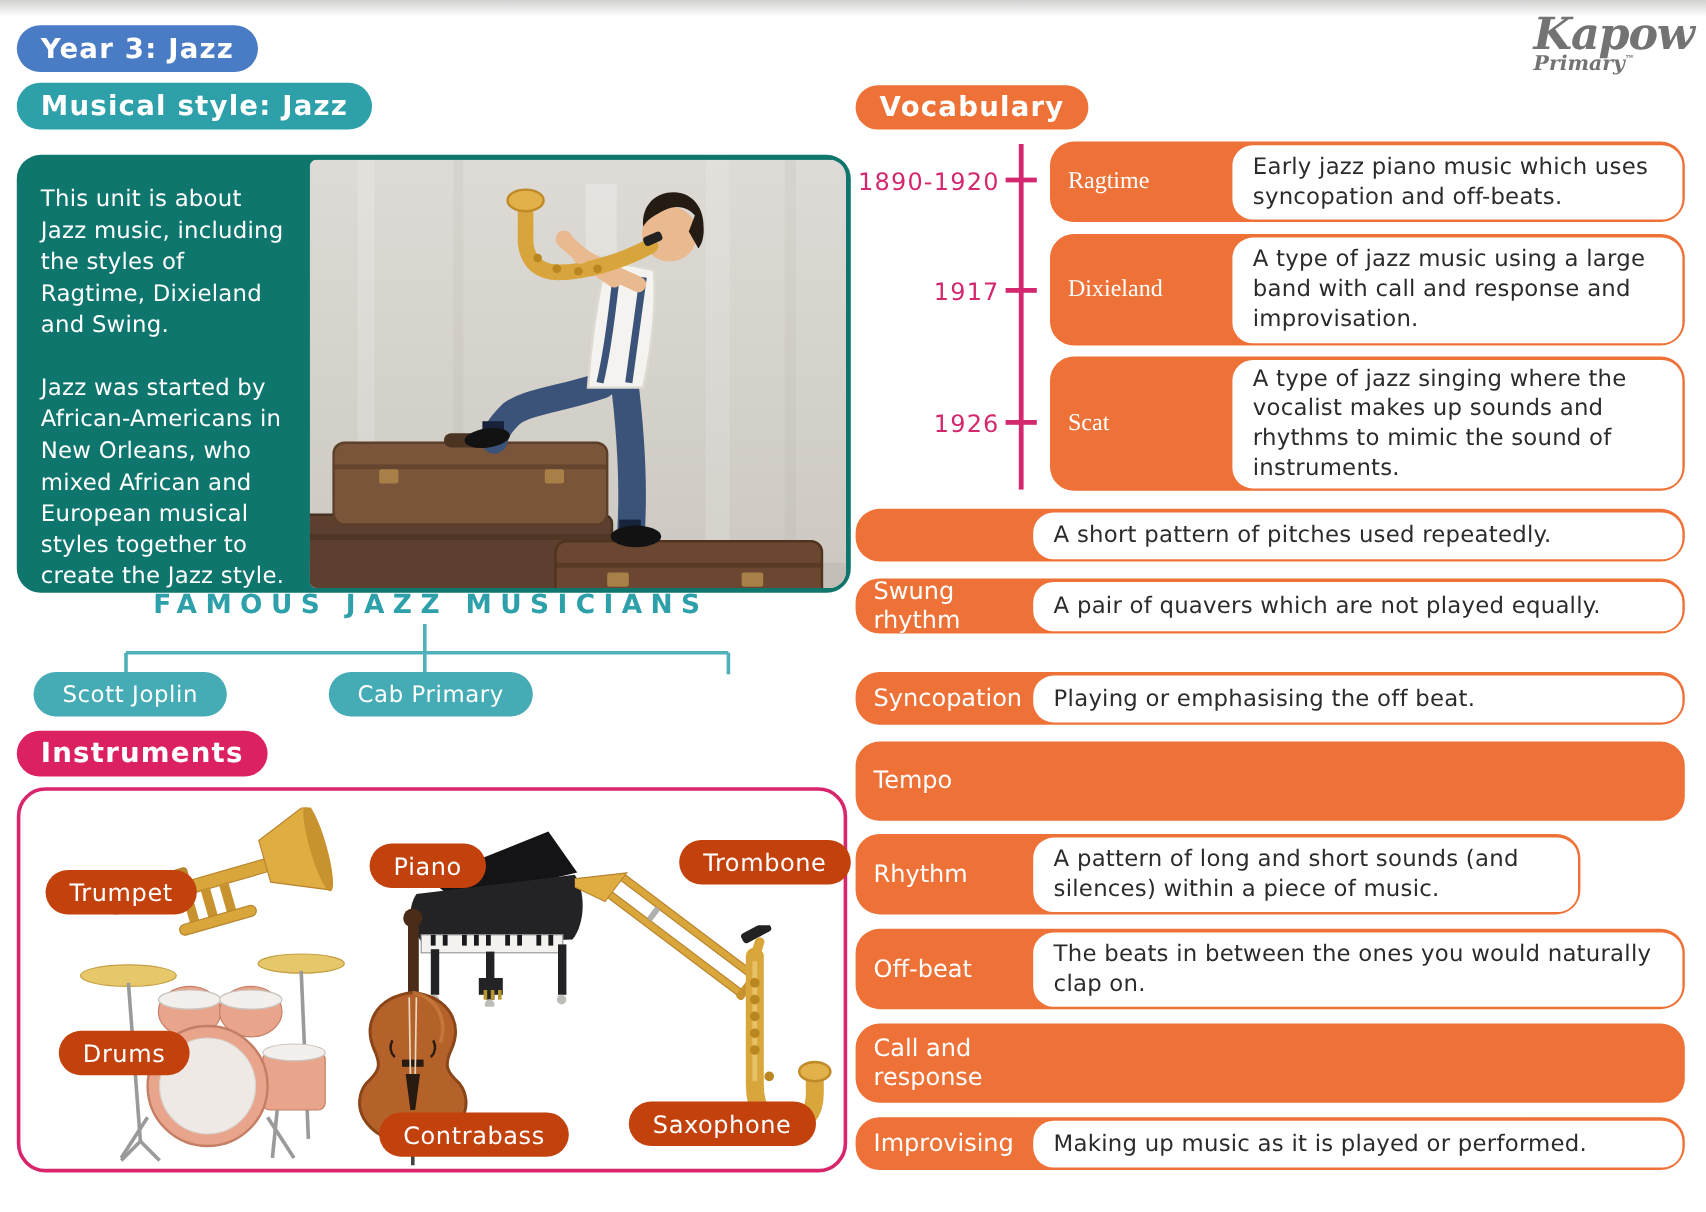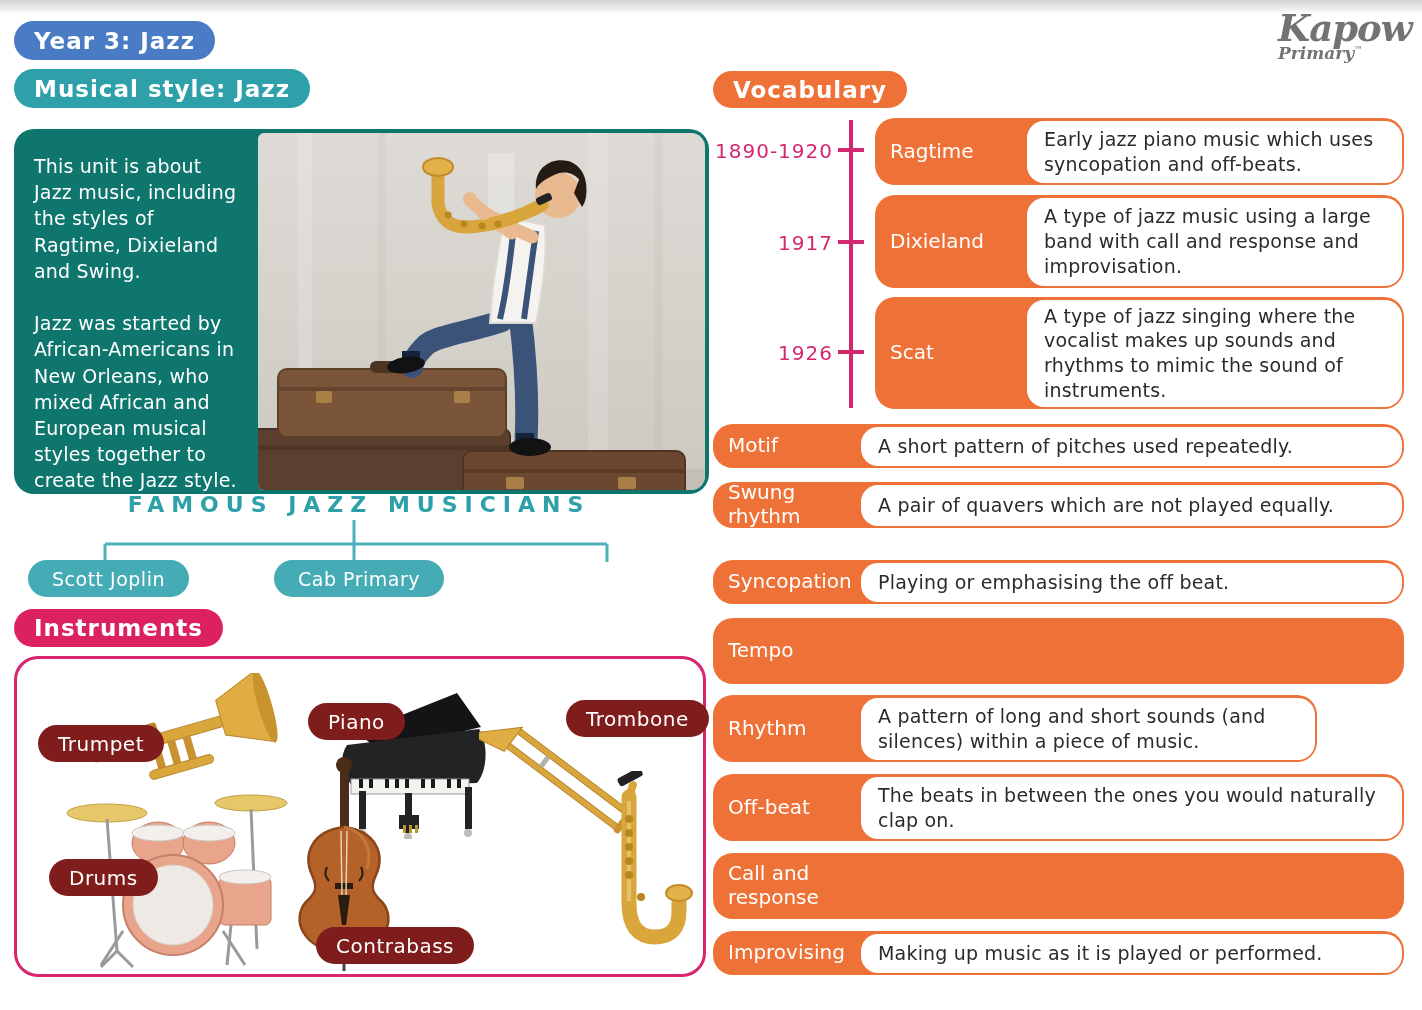--- a/index.html
+++ b/index.html
@@ -51,21 +51,21 @@
     padding:15px 24px; font-size:19px; white-space:nowrap; letter-spacing:.5px;
   }
 
   
   .instruments-box {
     position:absolute; left:14px; top:656px; width:692px; height:321px;
     background:#fff; border:3px solid #d9256d; border-radius:24px;
   }
   .inst-label {
     position:absolute; display:inline-flex; align-items:center; z-index:3;
-    background:#7f1d1d; color:#fff; height:37px; border-radius:19px;
+    background:#c2410c; color:#fff; height:37px; border-radius:19px;
     padding:0 20px; font-size:20px; white-space:nowrap; letter-spacing:.5px;
   }
   .inst-img { position:absolute; z-index:1; }
 
   
   .tl-line { position:absolute; left:849px; top:120px; width:4px; height:288px; background:#d4286e; }
   .tl-tick { position:absolute; left:838px; width:26px; height:4px; background:#d4286e; }
   .tl-year {
     position:absolute; left:710px; width:123px; text-align:right;
     color:#d4286e; font-size:20px; letter-spacing:1px; white-space:nowrap;
@@ -76,21 +76,21 @@
   .vrow .term {
     position:absolute; left:0; top:0; bottom:0; display:flex; align-items:center;
     color:#fff; font-size:20px; line-height:1.18; padding-left:15px; padding-right:6px;
   }
   .vrow .def {
     position:absolute; top:2.5px; right:2.5px; bottom:2.5px; background:#fff;
     border-radius:17px; display:flex; align-items:center;
     color:#2b2b2b; font-size:19px; line-height:1.3; padding:4px 16px 4px 17px;
     letter-spacing:.2px;
   }
-  .timeline-row .term { width:152px; }
+  .timeline-row .term { width:152px;font-family:Liberation Serif, serif; }
   .timeline-row .def  { left:152px; }
   .full-row .term { width:148px; }
   .full-row .def  { left:148px; }
 
   
   .logo { position:absolute; left:1278px; top:10px; width:136px; color:#737373; }
   .logo .brand {
     display:block; font-size:37px; font-weight:bold; font-style:italic;
     letter-spacing:-1px; line-height:1; font-family:"DejaVu Serif", serif;
   }
@@ -284,20 +284,21 @@
       <circle cx="40" cy="90" r="4" fill="#b9861f"></circle>
       <circle cx="40" cy="104" r="4" fill="#b9861f"></circle>
       <circle cx="52" cy="126" r="4" fill="#b9861f"></circle>
     </svg>
 
     <div class="inst-label" style="left:21px;top:66px;">Trumpet</div>
     <div class="inst-label" style="left:291px;top:44px;">Piano</div>
     <div class="inst-label" style="left:549px;top:41px;">Trombone</div>
     <div class="inst-label" style="left:32px;top:200px;">Drums</div>
     <div class="inst-label" style="left:299px;top:268px;">Contrabass</div>
+    <div class="inst-label" style="left:507px;top:259px;">Saxophone</div>
   </div>
 
   <div class="badge vocab-badge">Vocabulary</div>
 
   <div class="tl-line"></div>
   <div class="tl-tick" style="top:148px;"></div>
   <div class="tl-tick" style="top:240px;"></div>
   <div class="tl-tick" style="top:350px;"></div>
   <div class="tl-year" style="top:139px;">1890-1920</div>
   <div class="tl-year" style="top:231px;">1917</div>
@@ -310,21 +311,20 @@
   <div class="vrow timeline-row" style="left:875px;top:195px;width:529px;height:93px;">
     <div class="term">Dixieland</div>
     <div class="def">A type of jazz music using a large band with call and response and improvisation.</div>
   </div>
   <div class="vrow timeline-row" style="left:875px;top:297px;width:529px;height:112px;">
     <div class="term">Scat</div>
     <div class="def">A type of jazz singing where the vocalist makes up sounds and rhythms to mimic the sound of instruments.</div>
   </div>
 
   <div class="vrow full-row" style="left:713px;top:424px;width:691px;height:44px;">
-    <div class="term">Motif</div>
     <div class="def">A short pattern of pitches used repeatedly.</div>
   </div>
   <div class="vrow full-row" style="left:713px;top:482px;width:691px;height:46px;">
     <div class="term">Swung rhythm</div>
     <div class="def">A pair of quavers which are not played equally.</div>
   </div>
   <div class="vrow full-row" style="left:713px;top:560px;width:691px;height:44px;">
     <div class="term">Syncopation</div>
     <div class="def">Playing or emphasising the off beat.</div>
   </div>

